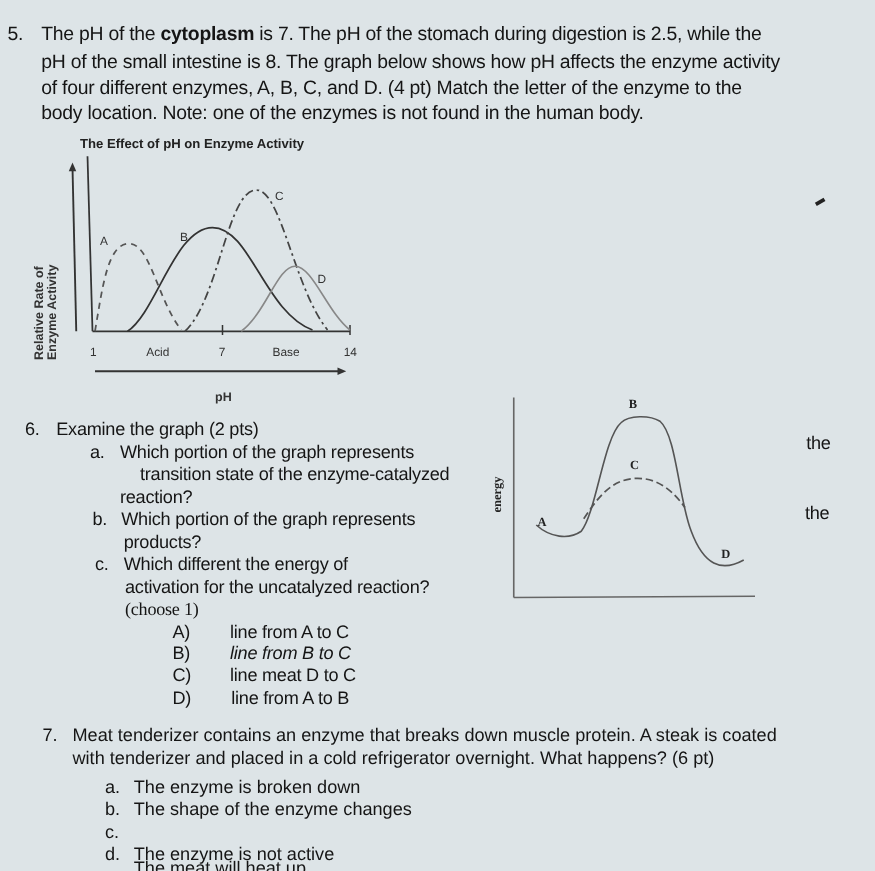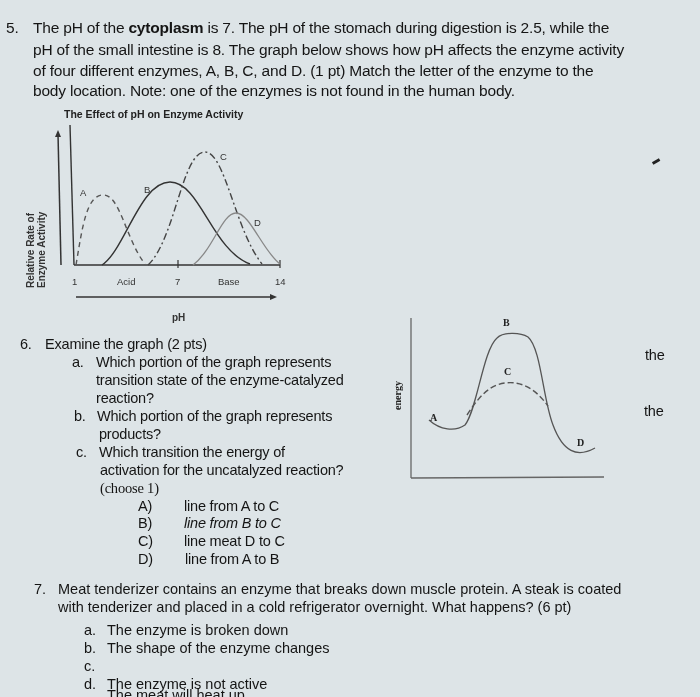--- a/index.html
+++ b/index.html
@@ -19,21 +19,21 @@
   svg text { font-family: "Liberation Sans", sans-serif; }
   .serif { font-family: "Liberation Serif", serif; }
 </style>
 </head>
 <body>
 
 <div class="q">
   <span class="line" style="left:6px; top:18px;">5.</span>
   <span class="line" style="left:33px; top:18px;"><span>The pH of the </span><span class="b">cytoplasm</span><span> is 7. The pH of the stomach during digestion is 2.5, while the</span></span>
   <span class="line" style="left:33px; top:40px;">pH of the small intestine is 8.  The graph below shows how pH affects the enzyme activity</span>
-  <span class="line" style="left:33px; top:61px;">of four different enzymes, A, B, C, and D.   (1 pt)  Match the letter of the enzyme to the</span>
+  <span class="line" style="left:33px; top:61px;">of four different enzymes, A, B, C, and D.   (4 pt)  Match the letter of the enzyme to the</span>
   <span class="line" style="left:33px; top:81px;">body location. Note: one of the enzymes is not found in the human body.</span>
 </div>
 
 <svg class="abs" style="left:0; top:100px;" width="310" height="230">
   <text x="64" y="18" font-size="10.5" font-weight="bold" fill="#222">The Effect of pH on Enzyme Activity</text>
 
   <g transform="translate(34,188) rotate(-90)">
     <text x="0" y="0" font-size="10" font-weight="bold" fill="#333">Relative Rate of</text>
     <text x="0" y="11" font-size="10" font-weight="bold" fill="#333">Enzyme Activity</text>
   </g>
@@ -67,27 +67,27 @@
   <text x="172" y="221" font-size="10" font-weight="bold" fill="#333">pH</text>
 </svg>
 
 <div class="abs" style="left:652px; top:160px; width:8px; height:2.5px; background:#222; transform:rotate(-30deg);"></div>
 
 <div class="q small">
   <span class="line" style="left:20px; top:336px;">6.</span>
   <span class="line" style="left:45px; top:336px;">Examine the graph (2 pts)</span>
   <span class="line" style="left:72px; top:354px;">a.</span>
   <span class="line" style="left:96px; top:354px;">Which portion of the graph represents</span>
-  <span class="line" style="left:96px; top:372px;">transition state of the enzyme-catalyzed</span>
+  <span class="line" style="left:112px; top:372px;">transition state of the enzyme-catalyzed</span>
   <span class="line" style="left:96px; top:390px;">reaction?</span>
   <span class="line" style="left:74px; top:408px;">b.</span>
   <span class="line" style="left:97px; top:408px;">Which portion of the graph represents</span>
   <span class="line" style="left:99px; top:426px;">products?</span>
   <span class="line" style="left:76px; top:444px;">c.</span>
-  <span class="line" style="left:99px; top:444px;">Which transition the energy of</span>
+  <span class="line" style="left:99px; top:444px;">Which different the energy of</span>
   <span class="line" style="left:100px; top:462px;">activation for the uncatalyzed reaction?</span>
   <span class="line" style="left:100px; top:480px;font-family:Liberation Serif, serif;">(choose 1)</span>
 
   <span class="line" style="left:138px; top:498px;">A)</span>
   <span class="line" style="left:184px; top:498px;">line from A to C</span>
   <span class="line" style="left:138px; top:515px;">B)</span>
   <span class="line" style="left:184px; top:515px;font-style:italic;">line from B to C</span>
   <span class="line" style="left:138px; top:533px;">C)</span>
   <span class="line" style="left:184px; top:533px;">line meat D to C</span>
   <span class="line" style="left:138px; top:551px;">D)</span>

